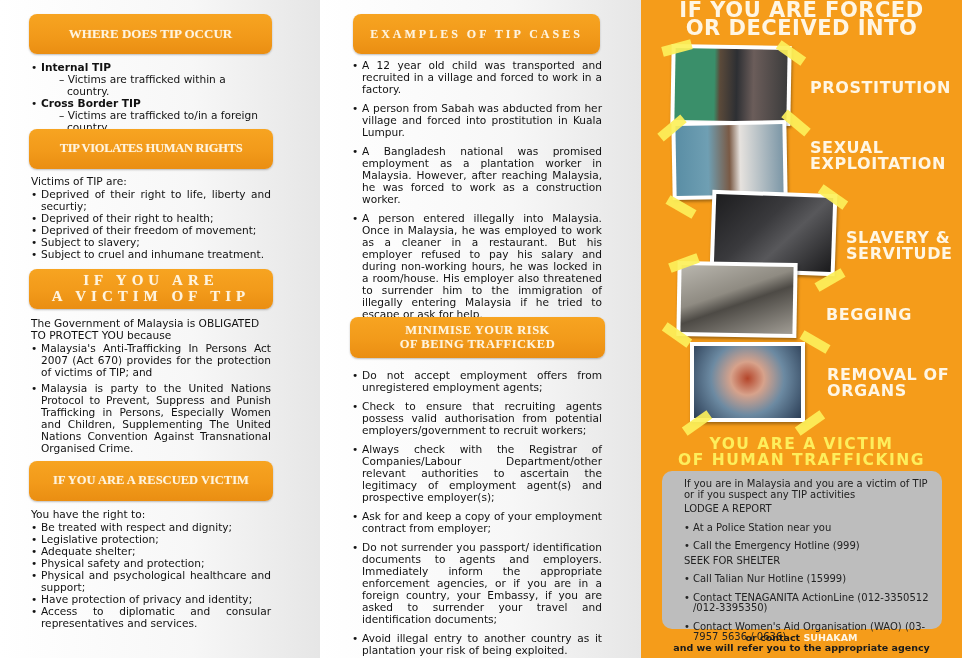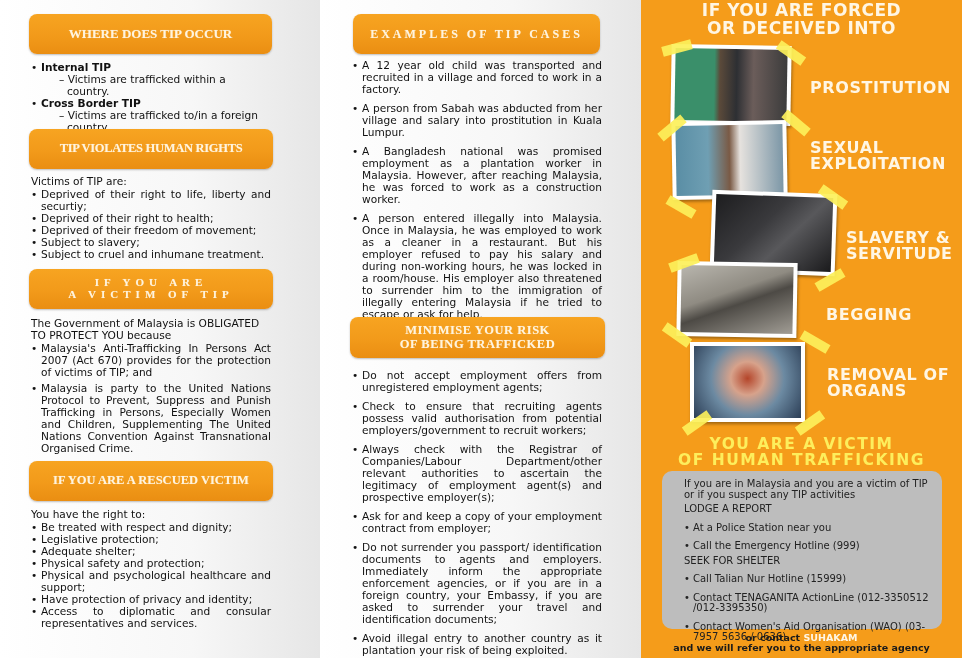--- a/index.html
+++ b/index.html
@@ -49,21 +49,21 @@
   ul.bl li::before {
     content: "•"; position: absolute; left: 0; top: 0;
   }
   ul.bl.gap li { margin-bottom: 7px; }
   .sub { padding-left: 36px; text-indent: -8px; }
   b { font-weight: bold; }
 
   
   .c3-title {
     position: absolute; left: 641px; width: 321px; text-align: center;
-    color: #fff6e4; font-weight: bold; font-size: 17px; line-height: 18px;
+    color: #fff6e4; font-weight: bold; font-size: 21px; line-height: 18px;
     letter-spacing: 0.5px;
   }
   .c3-label {
     position: absolute; color: #fff6e4; font-weight: bold; font-size: 16px;
     line-height: 16px; letter-spacing: 0.6px;
   }
   .photo {
     position: absolute; background: #fff; padding: 4px;
     box-shadow: 1px 2px 3px rgba(0,0,0,0.35);
   }
@@ -121,21 +121,21 @@
   <div>Victims of TIP are:</div>
   <ul class="bl" style="margin-top:1px;">
     <li>Deprived of their right to life, liberty and securtiy;</li>
     <li>Deprived of their right to health;</li>
     <li>Deprived of their freedom of movement;</li>
     <li>Subject to slavery;</li>
     <li>Subject to cruel and inhumane treatment.</li>
   </ul>
 </div>
 
-<div class="hdr wide" style="left:29px; top:269px; width:244px; height:40px; font-size:11px;">
+<div class="hdr wide" style="left:29px; top:269px; width:244px; height:40px; font-size:15px;">
   <span>IF YOU ARE</span>
   <span>A VICTIM OF TIP</span>
 </div>
 <div class="body-text" style="left:31px; top:317px; width:240px;">
   <div>The Government of Malaysia is OBLIGATED TO PROTECT YOU because</div>
   <ul class="bl gap" style="margin-top:1px;">
     <li style="margin-bottom:4px;">Malaysia's Anti-Trafficking In Persons Act 2007 (Act 670) provides for the protection of victims of TIP; and</li>
     <li>Malaysia is party to the United Nations Protocol to Prevent, Suppress and Punish Trafficking in Persons, Especially Women and Children, Supplementing The United Nations Convention Against Transnational Organised Crime.</li>
   </ul>
 </div>
@@ -157,21 +157,21 @@
 </div>
 
 <div class="panel" id="col2"></div>
 
 <div class="hdr spaced" style="left:353px; top:14px; width:247px; height:40px; font-size:12px;">
   <span>EXAMPLES OF TIP CASES</span>
 </div>
 <div class="body-text" style="left:352px; top:59px; width:250px;">
   <ul class="bl gap">
     <li>A 12 year old child was transported and recruited in a village and forced to work in a factory.</li>
-    <li>A person from Sabah was abducted from her village and salary into prostitution in Kuala Lumpur.</li>
+    <li>A person from Sabah was abducted from her village and forced into prostitution in Kuala Lumpur.</li>
     <li>A Bangladesh national was promised employment as a plantation worker in Malaysia. However, after reaching Malaysia, he was forced to work as a construction worker.</li>
     <li>A person entered illegally into Malaysia. Once in Malaysia, he was employed to work as a cleaner in a restaurant. But his employer refused to pay his salary and during non-working hours, he was locked in a room/house. His employer also threatened to surrender him to the immigration of illegally entering Malaysia if he tried to escape or ask for help.</li>
   </ul>
 </div>
 
 <div class="hdr" style="left:350px; top:317px; width:255px; height:41px; font-size:12.5px; letter-spacing:0.5px;">
   <span>MINIMISE YOUR RISK</span>
   <span>OF BEING TRAFFICKED</span>
 </div>
 <div class="body-text" style="left:352px; top:369px; width:250px;">

